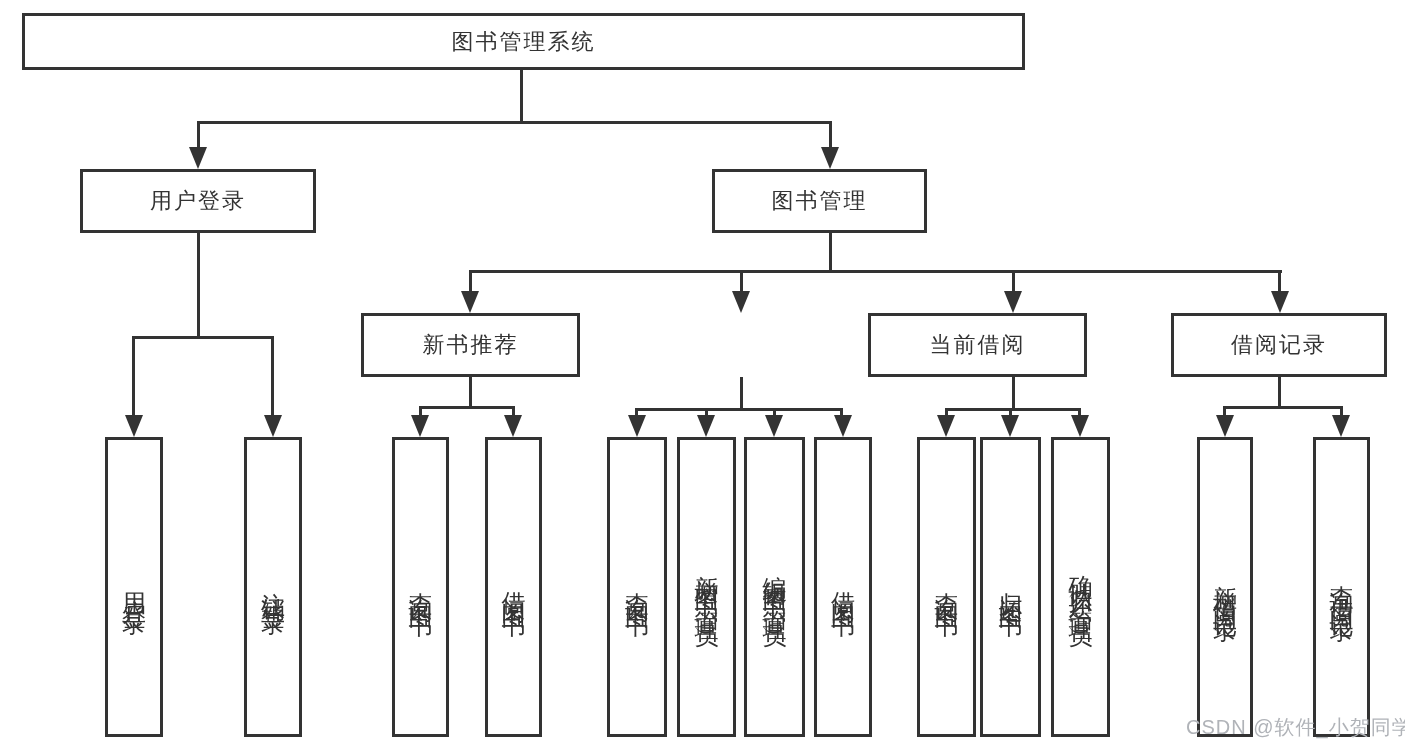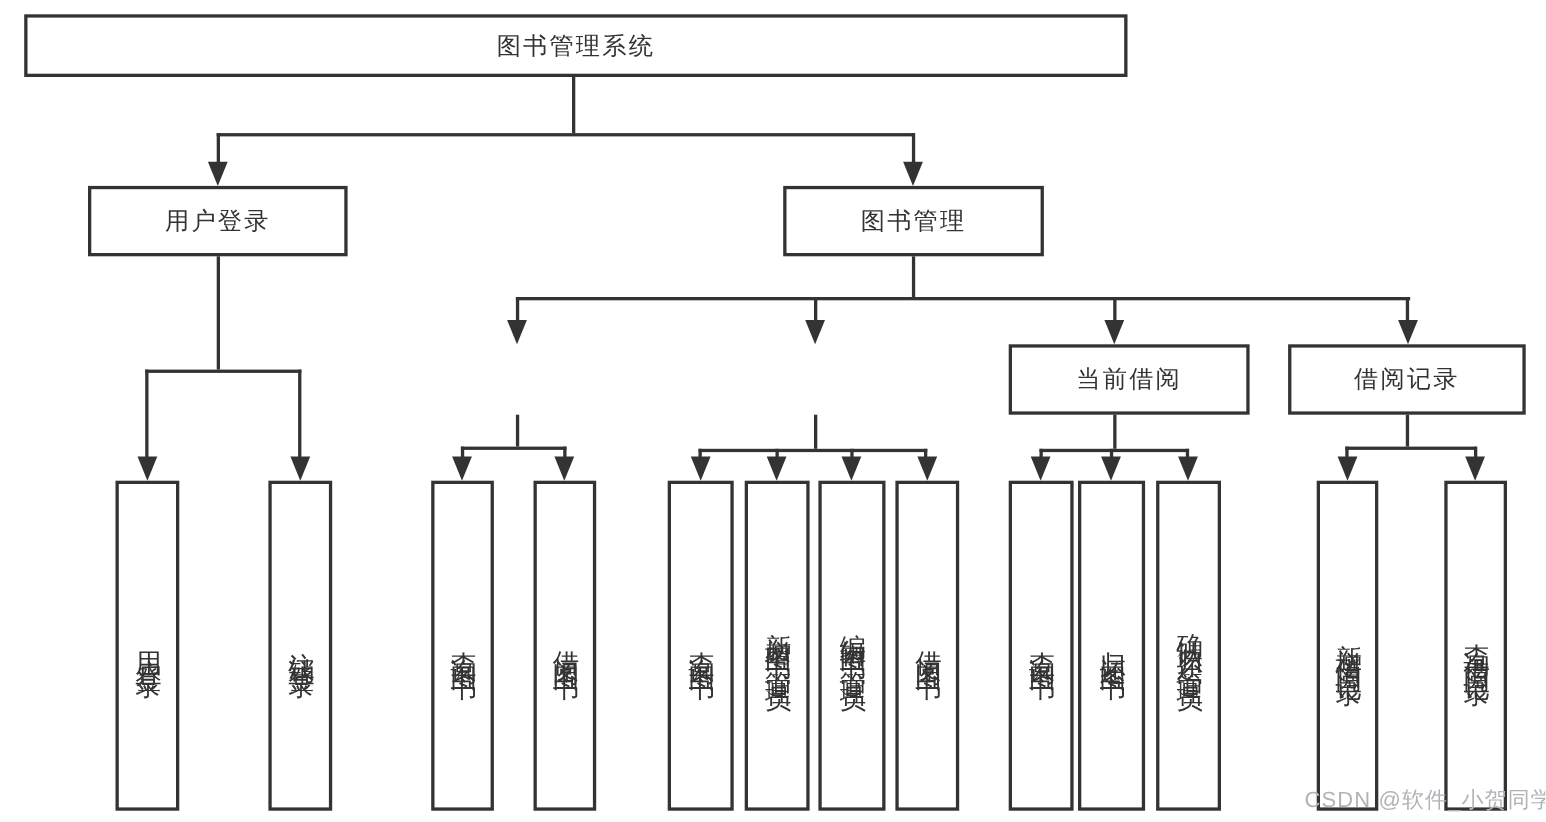--- a/index.html
+++ b/index.html
@@ -58,21 +58,21 @@
   <div class="line" style="left:520px;top:70px;width:3px;height:51px"></div>
   <div class="line" style="left:197px;top:121px;width:634px;height:3px"></div>
   <div class="line" style="left:197px;top:121px;width:3px;height:28px"></div>
   <div class="arrow" style="left:189px;top:147px"></div>
   <div class="line" style="left:829px;top:121px;width:3px;height:28px"></div>
   <div class="arrow" style="left:821px;top:147px"></div>
 
   <div class="box" style="left:80px;top:169px;width:236px;height:64px">
     <span class="h-label">用户登录</span>
   </div>
-  <div class="box" style="left:712px;top:169px;width:237px;height:64px">
+  <div class="box" style="left:712px;top:169px;width:215px;height:64px">
     <span class="h-label">图书管理</span>
   </div>
 
   <div class="line" style="left:197px;top:233px;width:3px;height:103px"></div>
   <div class="line" style="left:132px;top:336px;width:142px;height:3px"></div>
   <div class="line" style="left:132px;top:336px;width:3px;height:81px"></div>
   <div class="arrow" style="left:125px;top:415px"></div>
   <div class="line" style="left:271px;top:336px;width:3px;height:81px"></div>
   <div class="arrow" style="left:264px;top:415px"></div>
 
@@ -80,21 +80,24 @@
   <div class="line" style="left:469px;top:270px;width:813px;height:3px"></div>
   <div class="line" style="left:469px;top:270px;width:3px;height:23px"></div>
   <div class="arrow" style="left:461px;top:291px"></div>
   <div class="line" style="left:740px;top:270px;width:3px;height:23px"></div>
   <div class="arrow" style="left:732px;top:291px"></div>
   <div class="line" style="left:1012px;top:270px;width:3px;height:23px"></div>
   <div class="arrow" style="left:1004px;top:291px"></div>
   <div class="line" style="left:1278px;top:270px;width:3px;height:23px"></div>
   <div class="arrow" style="left:1271px;top:291px"></div>
 
-  <div class="box" style="left:917px;top:313px;width:219px;height:64px">
+  <div class="box" style="left:361px;top:313px;width:219px;height:64px">
+    <span class="h-label">新书推荐</span>
+  </div>
+  <div class="box" style="left:868px;top:313px;width:219px;height:64px">
     <span class="h-label">当前借阅</span>
   </div>
   <div class="box" style="left:1171px;top:313px;width:216px;height:64px">
     <span class="h-label">借阅记录</span>
   </div>
 
   <div class="line" style="left:469px;top:377px;width:3px;height:29px"></div>
   <div class="line" style="left:419px;top:406px;width:96px;height:3px"></div>
   <div class="line" style="left:419px;top:406px;width:3px;height:11px"></div>
   <div class="arrow" style="left:411px;top:415px"></div>

